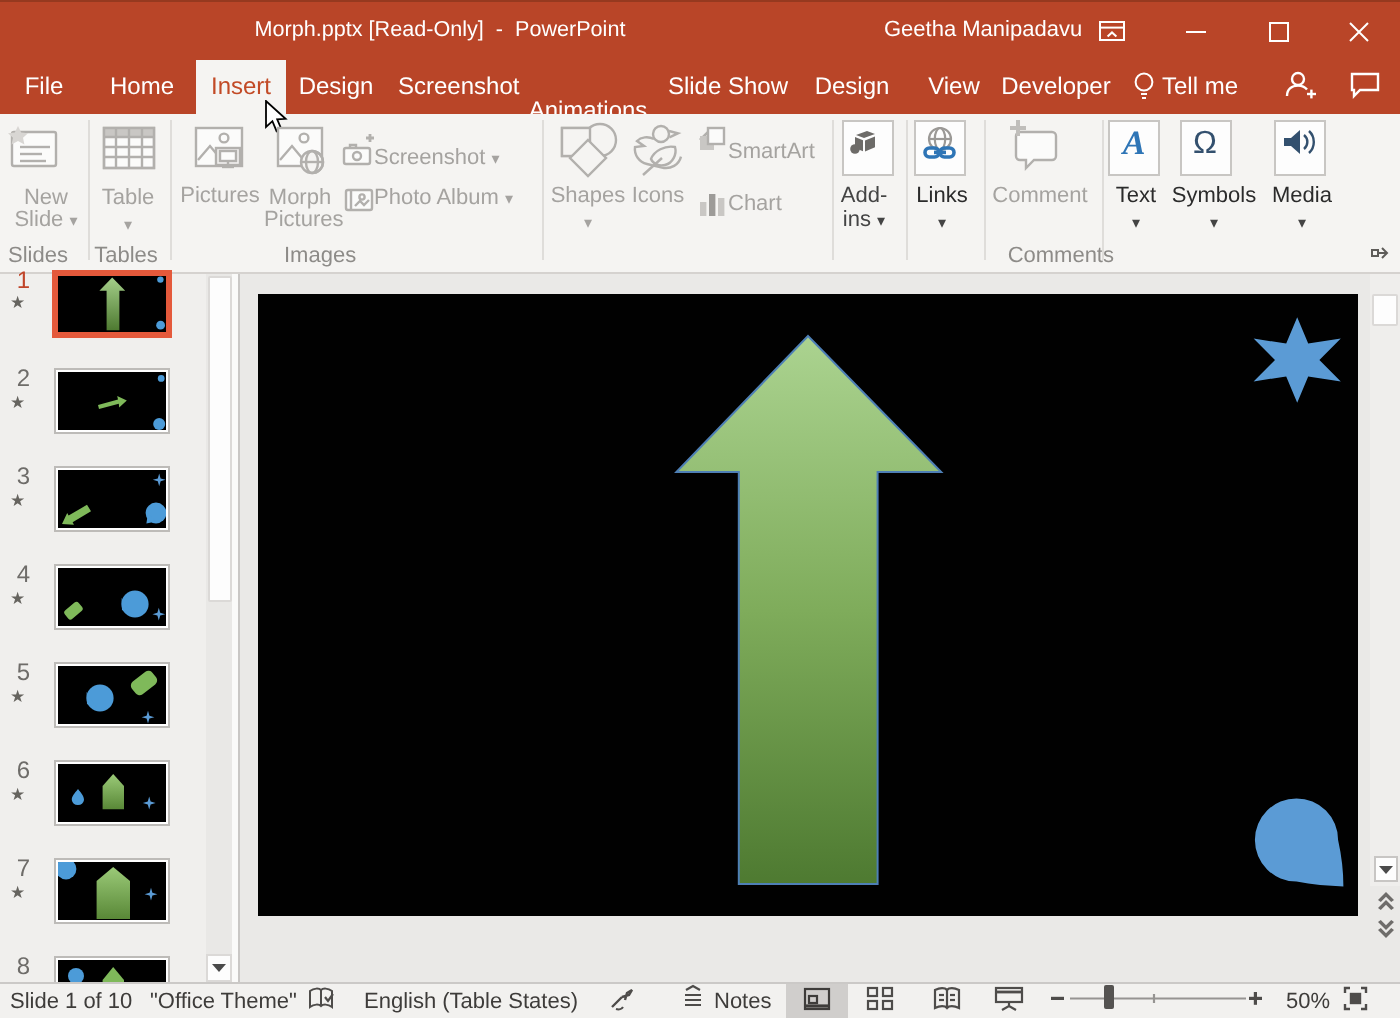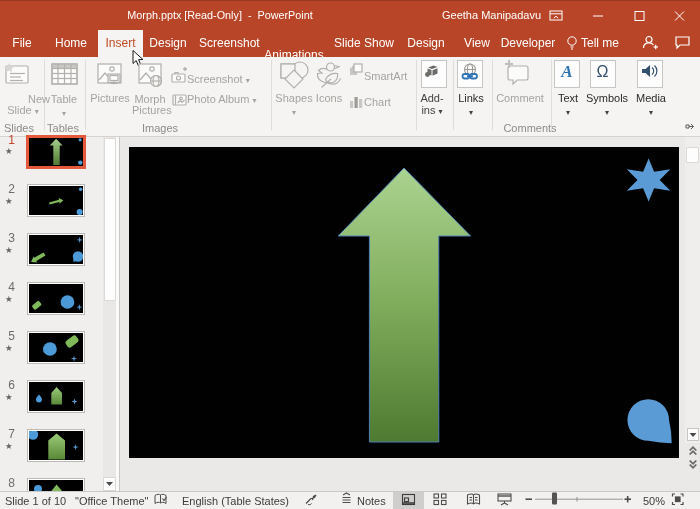--- a/index.html
+++ b/index.html
@@ -187,31 +187,31 @@
 
   <g stroke="#5E5C59" fill="none" stroke-width="1">
     <path d="M686 68 h3 v3 h-3 Z M689 69.5 h4 M691 67 l2.5 2.5 -2.5 2.5"></path>
   </g>
 </svg>
 
 <div class="glabel" style="left:4px; width:30px; top:122px;">Slides</div>
 <div class="glabel" style="left:47px; width:32px; top:122px;">Tables</div>
 <div class="glabel" style="left:142px; width:36px; top:122px;">Images</div>
 <div class="glabel" style="left:312px; width:60px; top:128px;margin-top:44px;">Illustrations</div>
-<div class="glabel" style="left:503px; width:54px; top:122px;">Comments</div>
+<div class="glabel" style="left:503px; width:54px; top:122px;text-align:right;">Comments</div>
 
 <div class="gsep" style="left:44px; top:60px;"></div>
 <div class="gsep" style="left:85px; top:60px;"></div>
 <div class="gsep" style="left:271px; top:60px;"></div>
 <div class="gsep" style="left:416px; top:60px;"></div>
 <div class="gsep" style="left:453px; top:60px;"></div>
 <div class="gsep" style="left:492px; top:60px;"></div>
 <div class="gsep" style="left:551px; top:60px;"></div>
 
-<div class="btxt" style="left:20px; width:38px; top:93px;">New</div>
+<div class="btxt" style="left:4px; width:38px; top:93px;">New</div>
 <div class="btxt" style="left:4px; width:38px; top:104px;">Slide <span style="font-size:8px">▾</span></div>
 <div class="btxt" style="left:46px; width:36px; top:93px;">Table</div>
 <div class="btxt" style="left:46px; width:36px; top:106px;"><span style="font-size:8px">▾</span></div>
 <div class="btxt" style="left:90px; width:40px; top:92px;">Pictures</div>
 <div class="btxt" style="left:132px; width:36px; top:93px;">Morph</div>
 <div class="btxt" style="left:132px; width:36px; top:104px;">Pictures</div>
 <div class="btxt2" style="left:187px; top:73px;">Screenshot <span style="font-size:8px">▾</span></div>
 <div class="btxt2" style="left:187px; top:93px;">Photo Album <span style="font-size:8px">▾</span></div>
 <div class="btxt" style="left:274px; width:40px; top:92px;">Shapes</div>
 <div class="btxt" style="left:274px; width:40px; top:105px;"><span style="font-size:8px">▾</span></div>

